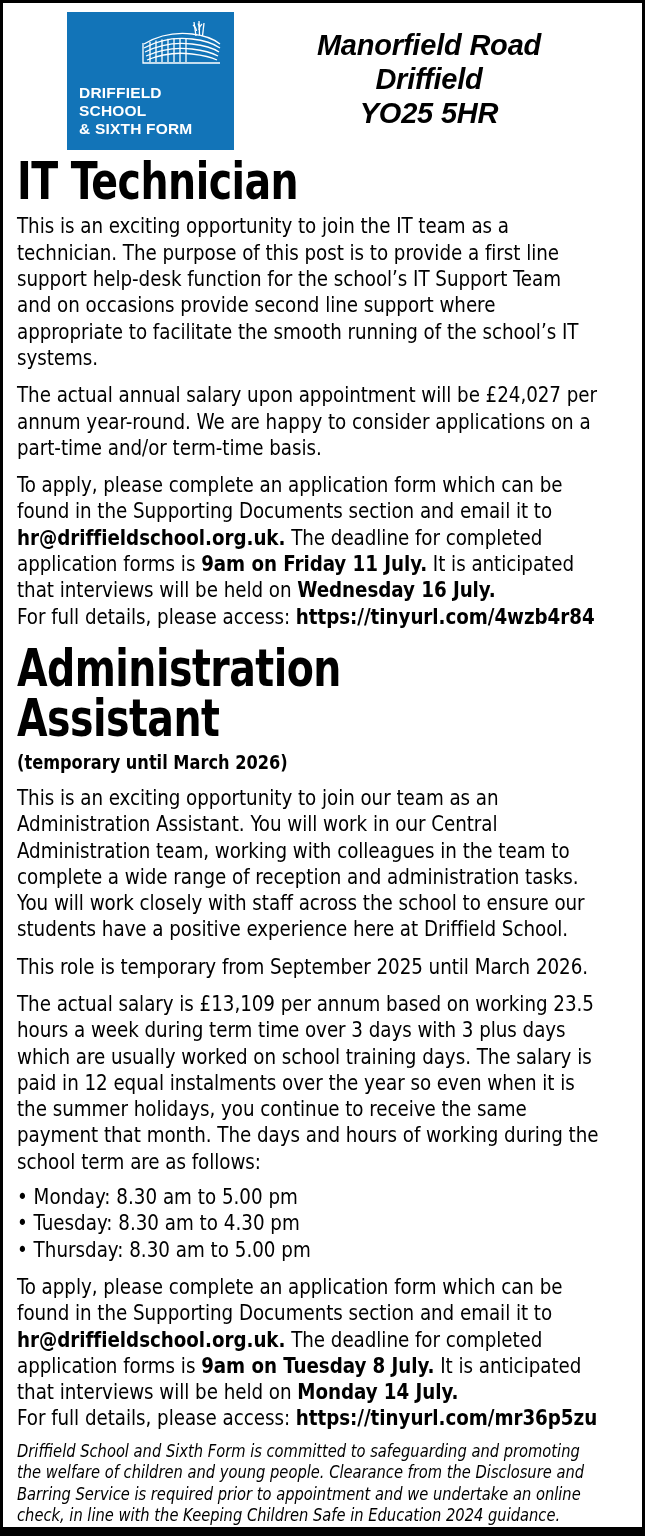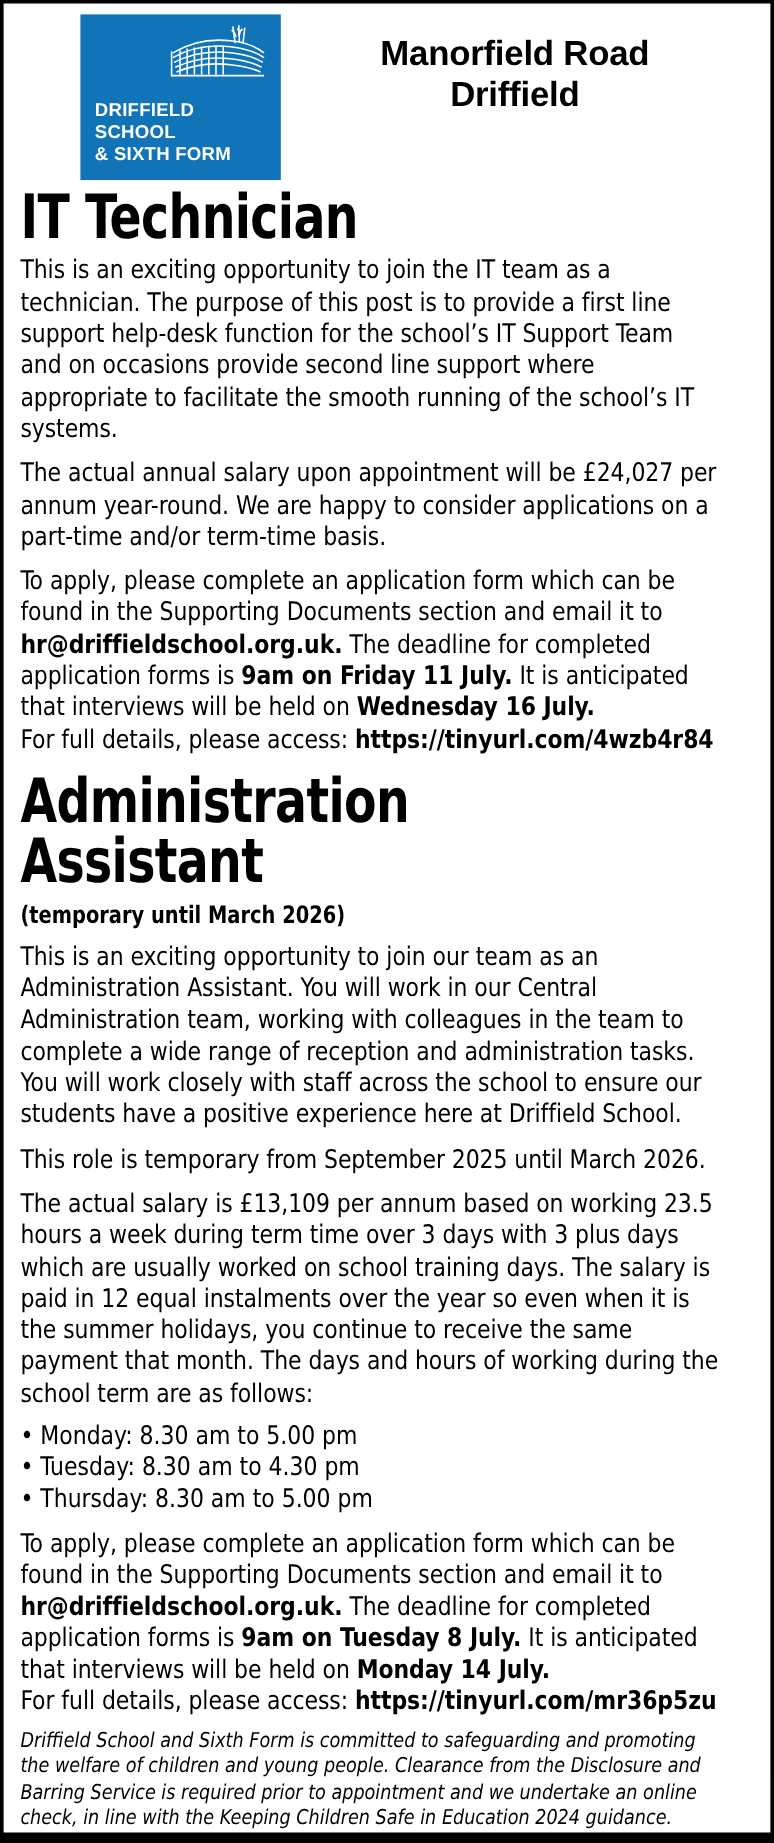--- a/index.html
+++ b/index.html
@@ -50,20 +50,21 @@
   .address {
     flex:1 1 auto;
     text-align:center;
     font-weight:bold;
     font-size:29px;
     line-height:1.18;
     color:#000;
     padding-top:16px;
     padding-right:4px;
     letter-spacing:-0.2px;
+    font-style:italic;
   }
   h1.role {
     font-family:"Liberation Sans Narrow","DejaVu Sans Condensed","Liberation Sans", sans-serif;
     font-stretch:condensed;
     font-weight:bold;
     font-size:51px;
     line-height:0.99;
     letter-spacing:-0.6px;
     color:#000;
     margin-top:2px;
@@ -152,20 +153,21 @@
       <div class="logo-text">
         <div>DRIFFIELD</div>
         <div>SCHOOL</div>
         <div>&amp; SIXTH FORM</div>
       </div>
     </div>
 
     <div class="address">
       <div>Manorfield Road</div>
       <div>Driffield</div>
+      <div>YO25 5HR</div>
     </div>
   </div>
 
   <section>
     <h1 class="role">IT Technician</h1>
 
     <p class="body">This is an exciting opportunity to join the IT team as a technician. The purpose of this post is to provide a first line support help-desk function for the school’s IT Support Team and on occasions provide second line support where appropriate to facilitate the smooth running of the school’s IT systems.</p>
     <p class="body">The actual annual salary upon appointment will be £24,027 per annum year-round. We are happy to consider applications on a part-time and/or term-time basis.</p>
 
     <p class="body tight"><span>To apply, please complete an application form which can be found in the Supporting Documents section and email it to </span><b>hr@driffieldschool.org.uk.</b><span> The deadline for completed application forms is </span><b>9am on Friday 11 July.</b><span> It is anticipated that interviews will be held on </span><b>Wednesday 16 July.</b><br><span>For full details, please access: </span><b>https://tinyurl.com/4wzb4r84</b></p>

